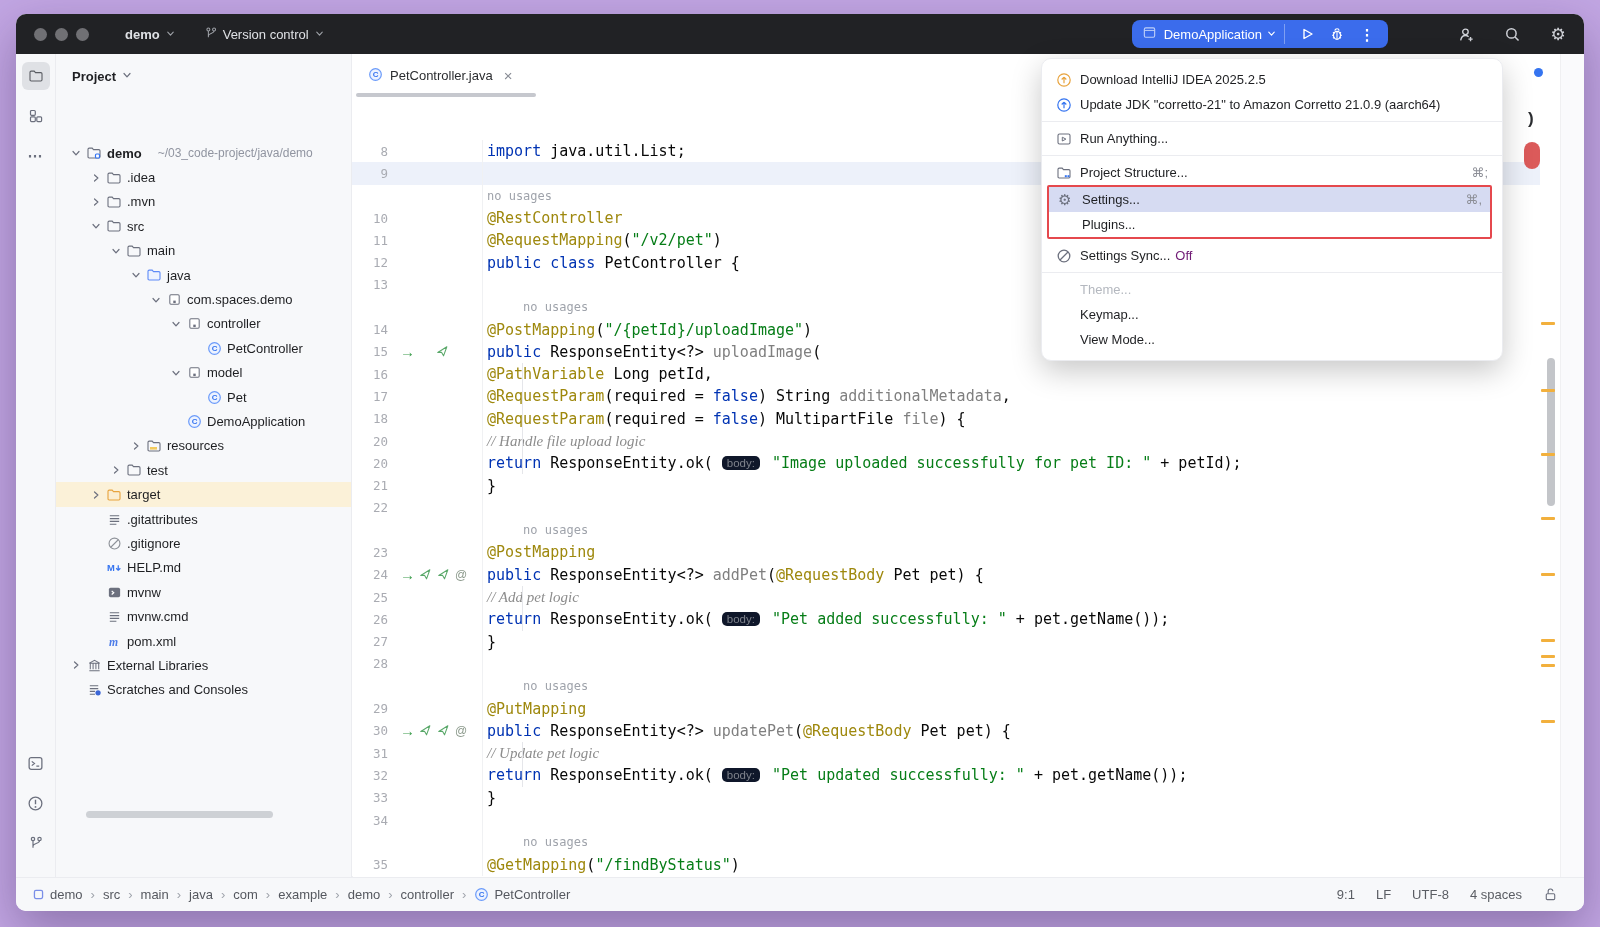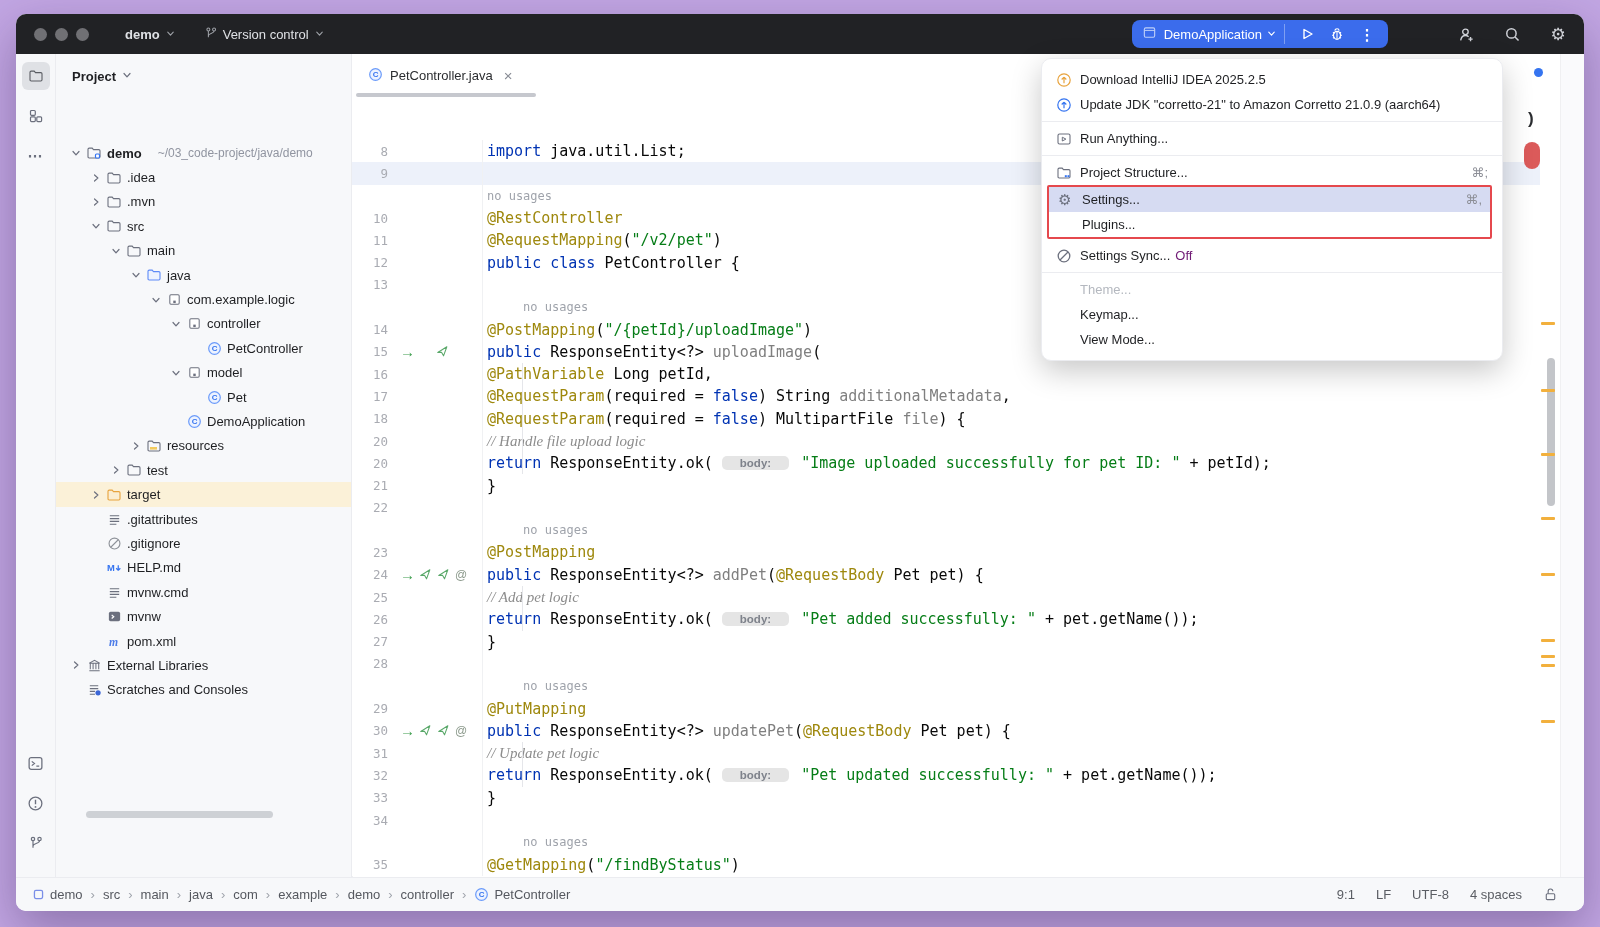--- a/index.html
+++ b/index.html
@@ -59,22 +59,22 @@
   .g-at { color:#8C9A8C; font-size:12px; }
   .g-sp { width:13px; }
   .ctext { font-family:"DejaVu Sans Mono", monospace; font-size:15px; white-space:pre; color:#080808; padding-left:4px; border-left:1px solid #F0F1F3; height:100%; display:flex; align-items:center; }
   .guide { position:absolute; left:170px; top:0; bottom:0; width:1px; background:#E5E6EA; }
   .tk-kw { color:#0033B3; }
   .tk-an { color:#9E880D; }
   .tk-st { color:#067D17; }
   .tk-cm { color:#8C8C8C; font-style:italic;font-family:Liberation Serif, serif; }
   .tk-un { color:#7F7F7F; }
   .tk-it { }
-  .tk-chip { background:#e5e5e5; color:#7E828B; border-radius:5px; padding:1px 18px; font-size:11.5px;
-             font-family:"Liberation Sans", sans-serif; margin-right:3px;font-weight:bold; }
+  .tk-chip { background:#0f172a; color:#7E828B; border-radius:5px; padding:1px 5px; font-size:11.5px;
+             font-family:"Liberation Sans", sans-serif; margin-right:3px; }
   .hint-txt { font-size:12px; color:#9FA3AB; }
 
   
   .vscroll { position:absolute; top:304px; left:1195px; width:8px; height:148px; background:#AFB1B7; opacity:.75; border-radius:4px; }
   .marker { position:absolute; left:1189px; width:14px; height:3px; background:#F2B03D; border-radius:1px; }
   .stripe { position:absolute; top:0; bottom:0; right:0; width:24px; background:#FAFAFC; border-left:1px solid #F0F0F2; }
 
   
   .edge-dot { position:absolute; left:1518px; top:14px; width:9px; height:9px; border-radius:50%; background:#3574F0; z-index:5; }
   .edge-arc { position:absolute; left:1512px; top:55px; color:#2B2D30; font-weight:700; font-size:17px; z-index:5; }
@@ -306,21 +306,21 @@
               <svg width="12" height="12" viewBox="0 0 16 16">
                 <polyline points="4,6 8,10.5 12,6" fill="none" stroke="#6C707E" stroke-width="1.6" stroke-linecap="round" stroke-linejoin="round"></polyline>
               </svg>
             </span>
             <span class="ticon">
               <svg width="15" height="15" viewBox="0 0 16 16">
                 <rect x="3" y="3" width="10" height="10" rx="1.2" fill="#fff" stroke="#6C707E" stroke-width="1.1"></rect>
                 <rect x="6.7" y="9.2" width="2.6" height="2.6" fill="#6C707E"></rect>
               </svg>
             </span>
-            <span class="tlabel">com.example.logic</span>
+            <span class="tlabel">com.spaces.demo</span>
           </div>
           <div class="trow" style="padding-left: 112px;">
             <span class="tchev">
               <svg width="12" height="12" viewBox="0 0 16 16">
                 <polyline points="4,6 8,10.5 12,6" fill="none" stroke="#6C707E" stroke-width="1.6" stroke-linecap="round" stroke-linejoin="round"></polyline>
               </svg>
             </span>
             <span class="ticon">
               <svg width="15" height="15" viewBox="0 0 16 16">
                 <rect x="3" y="3" width="10" height="10" rx="1.2" fill="#fff" stroke="#6C707E" stroke-width="1.1"></rect>
@@ -439,34 +439,34 @@
                 <text x="0" y="11.5" font-size="10" font-weight="bold" fill="#3574F0" font-family="sans-serif">M</text>
                 <path d="M12 5.5v5.5M12 11l-2.2-2.2M12 11l2.2-2.2" stroke="#3574F0" stroke-width="1.3" fill="none"></path>
               </svg>
             </span>
             <span class="tlabel">HELP.md</span>
           </div>
           <div class="trow" style="padding-left: 32px;">
             <span class="tchev"></span>
             <span class="ticon">
               <svg width="15" height="15" viewBox="0 0 16 16">
-                <path d="M3 4h10M3 7h10M3 10h10M3 13h7" stroke="#6C707E" stroke-width="1.2"></path>
-              </svg>
-            </span>
-            <span class="tlabel">mvnw.cmd</span>
-          </div>
-          <div class="trow" style="padding-left: 32px;">
-            <span class="tchev"></span>
-            <span class="ticon">
-              <svg width="15" height="15" viewBox="0 0 16 16">
                 <rect x="2" y="3" width="12" height="10" rx="1.8" fill="#6C707E"></rect>
                 <path d="M5 6.3l2.2 1.9L5 10.1" stroke="#fff" stroke-width="1.3" fill="none"></path>
               </svg>
             </span>
             <span class="tlabel">mvnw</span>
+          </div>
+          <div class="trow" style="padding-left: 32px;">
+            <span class="tchev"></span>
+            <span class="ticon">
+              <svg width="15" height="15" viewBox="0 0 16 16">
+                <path d="M3 4h10M3 7h10M3 10h10M3 13h7" stroke="#6C707E" stroke-width="1.2"></path>
+              </svg>
+            </span>
+            <span class="tlabel">mvnw.cmd</span>
           </div>
           <div class="trow" style="padding-left: 32px;">
             <span class="tchev"></span>
             <span class="ticon">
               <svg width="15" height="15" viewBox="0 0 16 16">
                 <text x="2" y="12.5" font-size="12.5" font-style="italic" font-weight="bold" fill="#4E7DE8" font-family="serif">m</text>
               </svg>
             </span>
             <span class="tlabel">pom.xml</span>
           </div>

